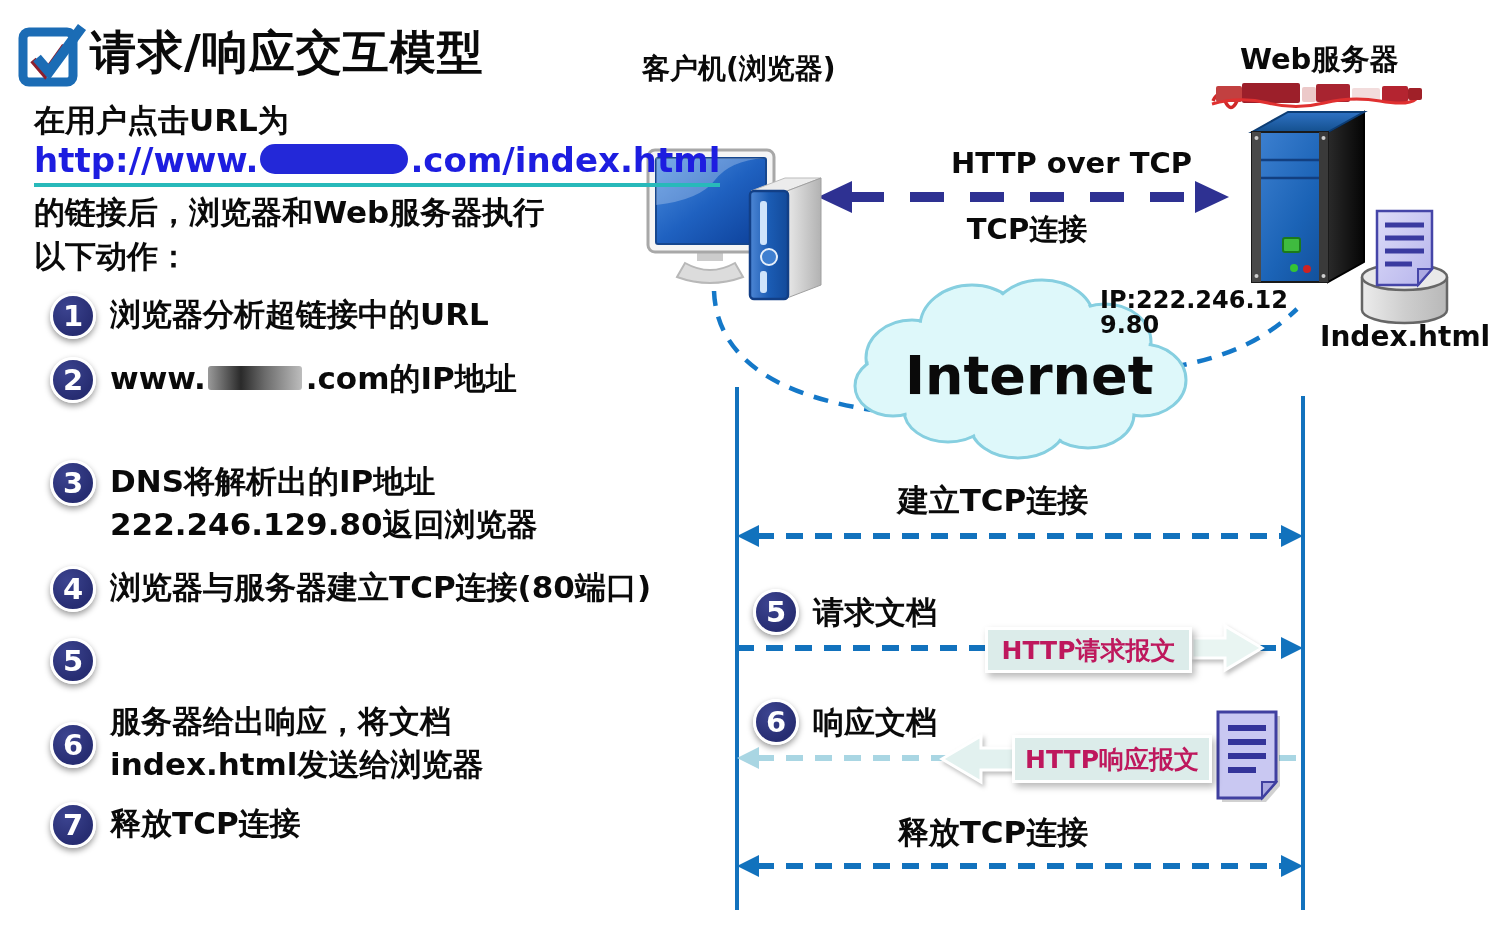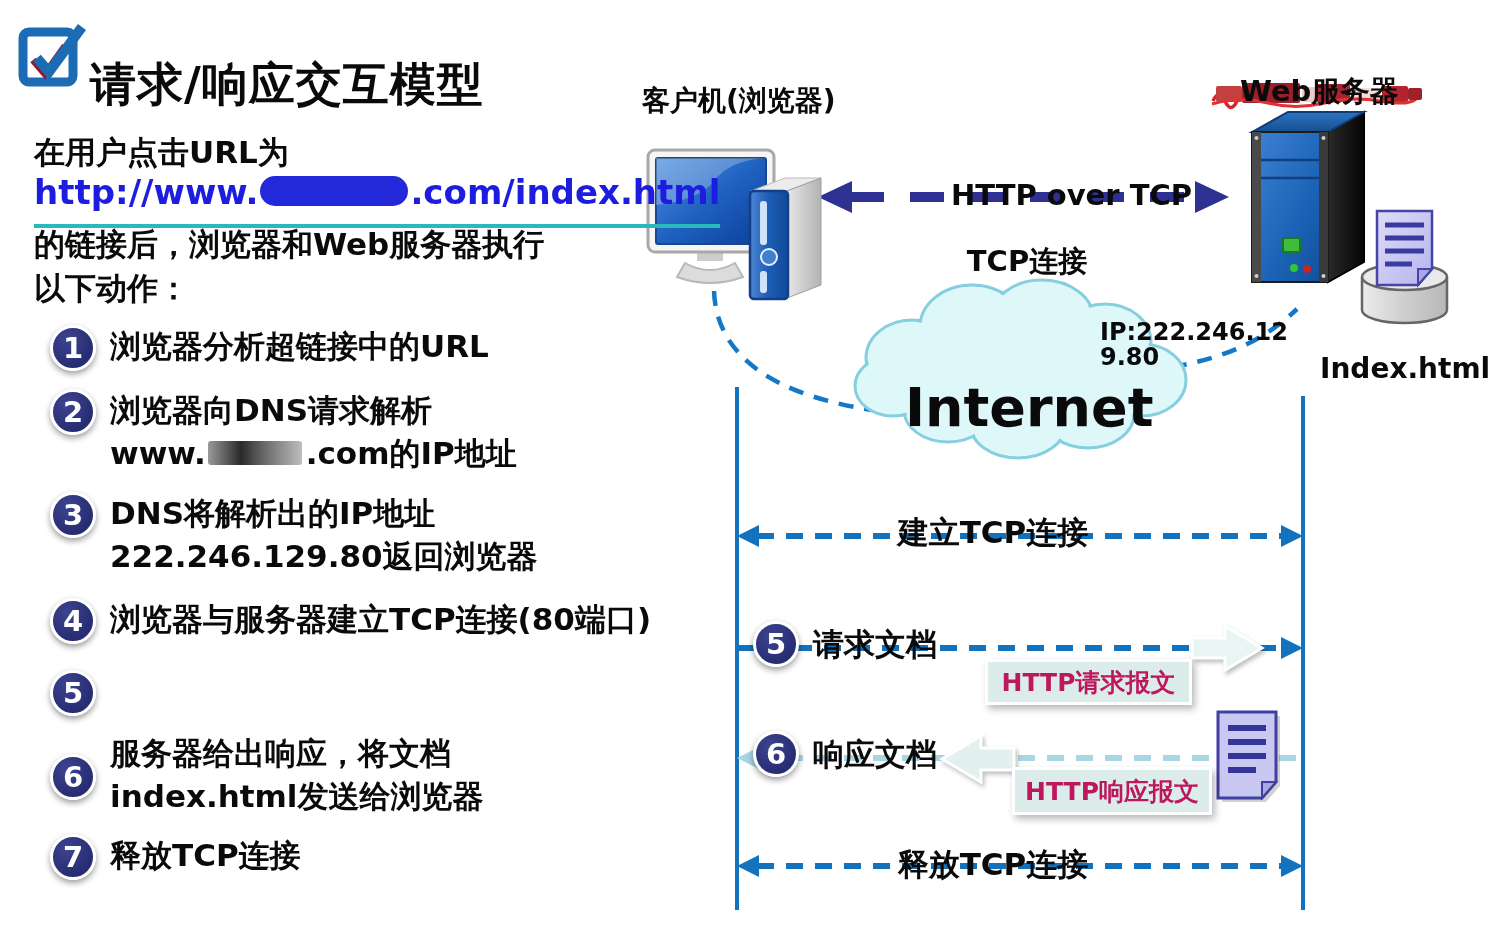--- a/index.html
+++ b/index.html
@@ -1,27 +1,27 @@
 <!DOCTYPE html>
 <html><head>
 <meta charset="utf-8">
 <style>
   html,body{margin:0;padding:0;background:#fff;}
   .stage{
     position:relative;width:1500px;height:940px;background:#ffffff;overflow:hidden;
     font-family:"DejaVu Sans","Liberation Sans",sans-serif;color:#0a0a0a;
   }
-  .abs{position:absolute;margin-top:32px;}
+  .abs{position:absolute;}
   
   .title{left:90px;top:22px;font-size:46px;font-weight:bold;letter-spacing:1px;z-index:3;}
   
   .intro-line{left:34px;font-size:31px;font-weight:600;z-index:3;white-space:nowrap;}
   .url-line{
     left:34px;top:140px;font-size:34px;font-weight:600;color:#1d1de0;z-index:3;white-space:nowrap;
-    border-bottom:4px solid #28b9ba;padding-bottom:12px;cursor:pointer;
+    border-bottom:4px solid #28b9ba;padding-bottom:3px;cursor:pointer;
   }
   .url-scribble{
     display:inline-block;width:148px;height:30px;background:#2328d8;border-radius:15px;
     vertical-align:-2px;margin:0 2px;
   }
   
   .step{left:50px;display:flex;gap:14px;align-items:flex-start;z-index:3;}
   .numball{
     width:46px;height:46px;border-radius:50%;flex:0 0 46px;
     background:radial-gradient(circle at 35% 30%, #3c4490, #272d72 70%);
@@ -153,21 +153,20 @@
   <div class="abs intro-line" style="top:192px;">的链接后，浏览器和Web服务器执行</div>
 
   <div class="abs step" style="top:293px;">
     <div class="numball">1</div>
     <div class="step-text">浏览器分析超链接中的URL</div>
   </div>
 
   <div class="abs step" style="top:357px;">
     <div class="numball">2</div>
     <div class="step-text">
-      <div>浏览器向DNS请求解析</div>
       <div><span>www.</span><span class="gray-scribble"></span><span>.com的IP地址</span></div>
     </div>
   </div>
 
   <div class="abs step" style="top:460px;">
     <div class="numball">3</div>
     <div class="step-text">
       <div>DNS将解析出的IP地址</div>
       <div>222.246.129.80返回浏览器</div>
     </div>

